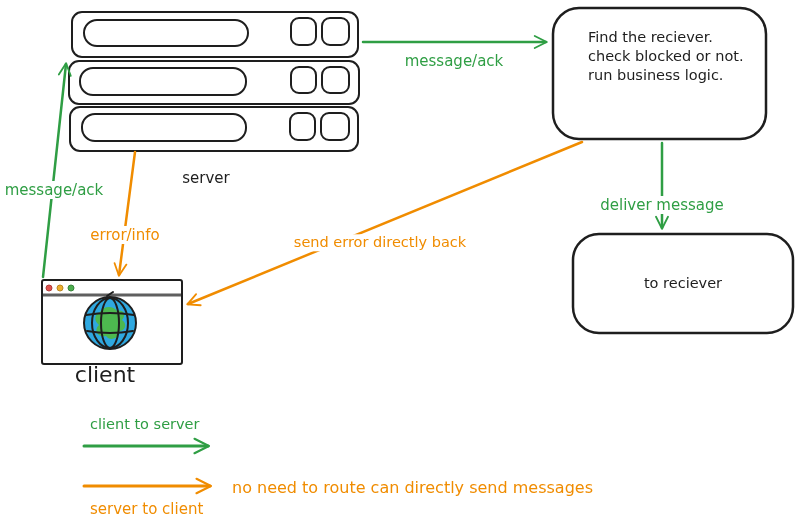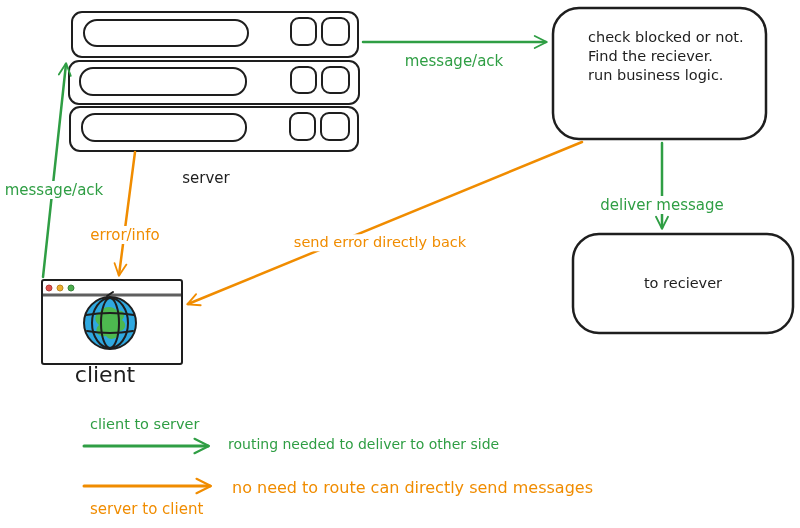--- a/index.html
+++ b/index.html
@@ -109,28 +109,27 @@
 
   <div class="label centered on-line orange" style="left:380px; top:223px; font-size:14.5px;">send error directly back</div>
 
   <div class="label centered on-line green" style="left:662px; top:185px; font-size:15px;">deliver message</div>
 
   <div class="label centered ink" style="left:206px; top:178px; font-size:15px;">server</div>
 
   <div class="label centered ink" style="left:105px; top:375px; font-size:22px;">client</div>
 
   <div class="label ink" style="left:588px; top:28px; font-size:14.5px; line-height:19px;">
+    <div>Find the reciever.</div>
     <div>check blocked or not.</div>
-    <div>Find the reciever.</div>
     <div>run business logic.</div>
   </div>
 
   <div class="label centered ink" style="left:683px; top:284px; font-size:14.5px;">to reciever</div>
 
   <div class="label green" style="left:90px; top:416px; font-size:14.5px;text-align:right;">client to server</div>
 
-  <div class="label green" style="left:228px; top:436px; font-size:14px;">routing needed to deliver to other side</div>
 
   <div class="label orange" style="left:232px; top:478px; font-size:16px;">no need to route can directly send messages</div>
 
   <div class="label orange" style="left:90px; top:500px; font-size:15px;">server to client</div>
 
 </div>
 
 </body></html>

